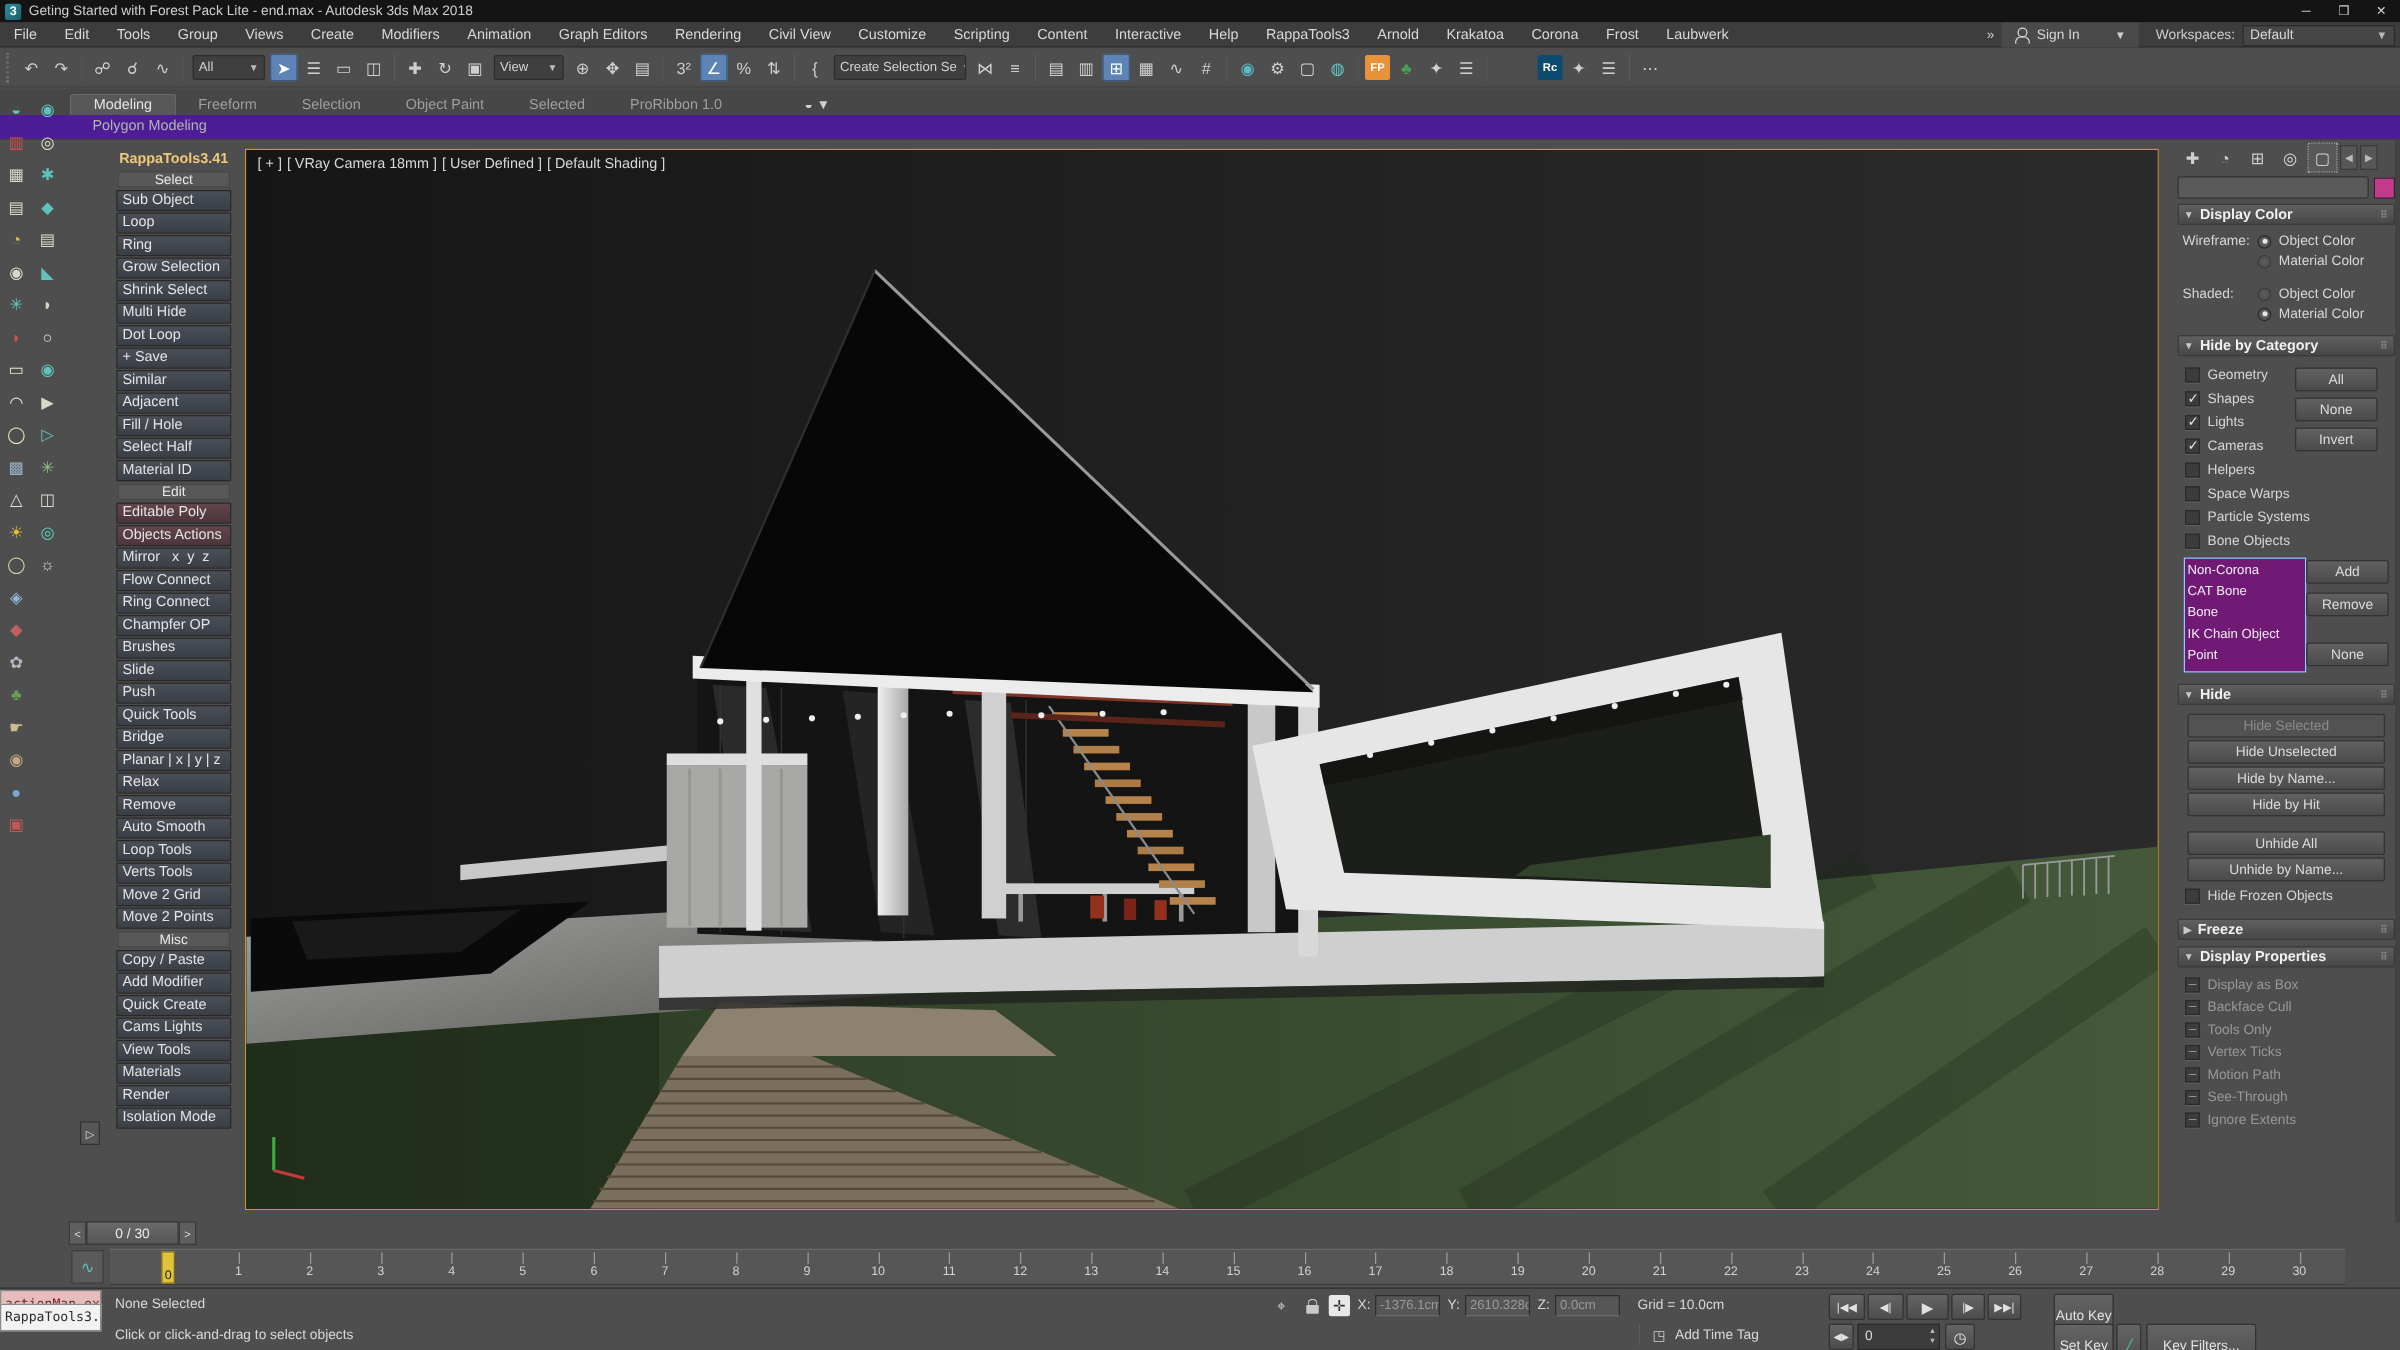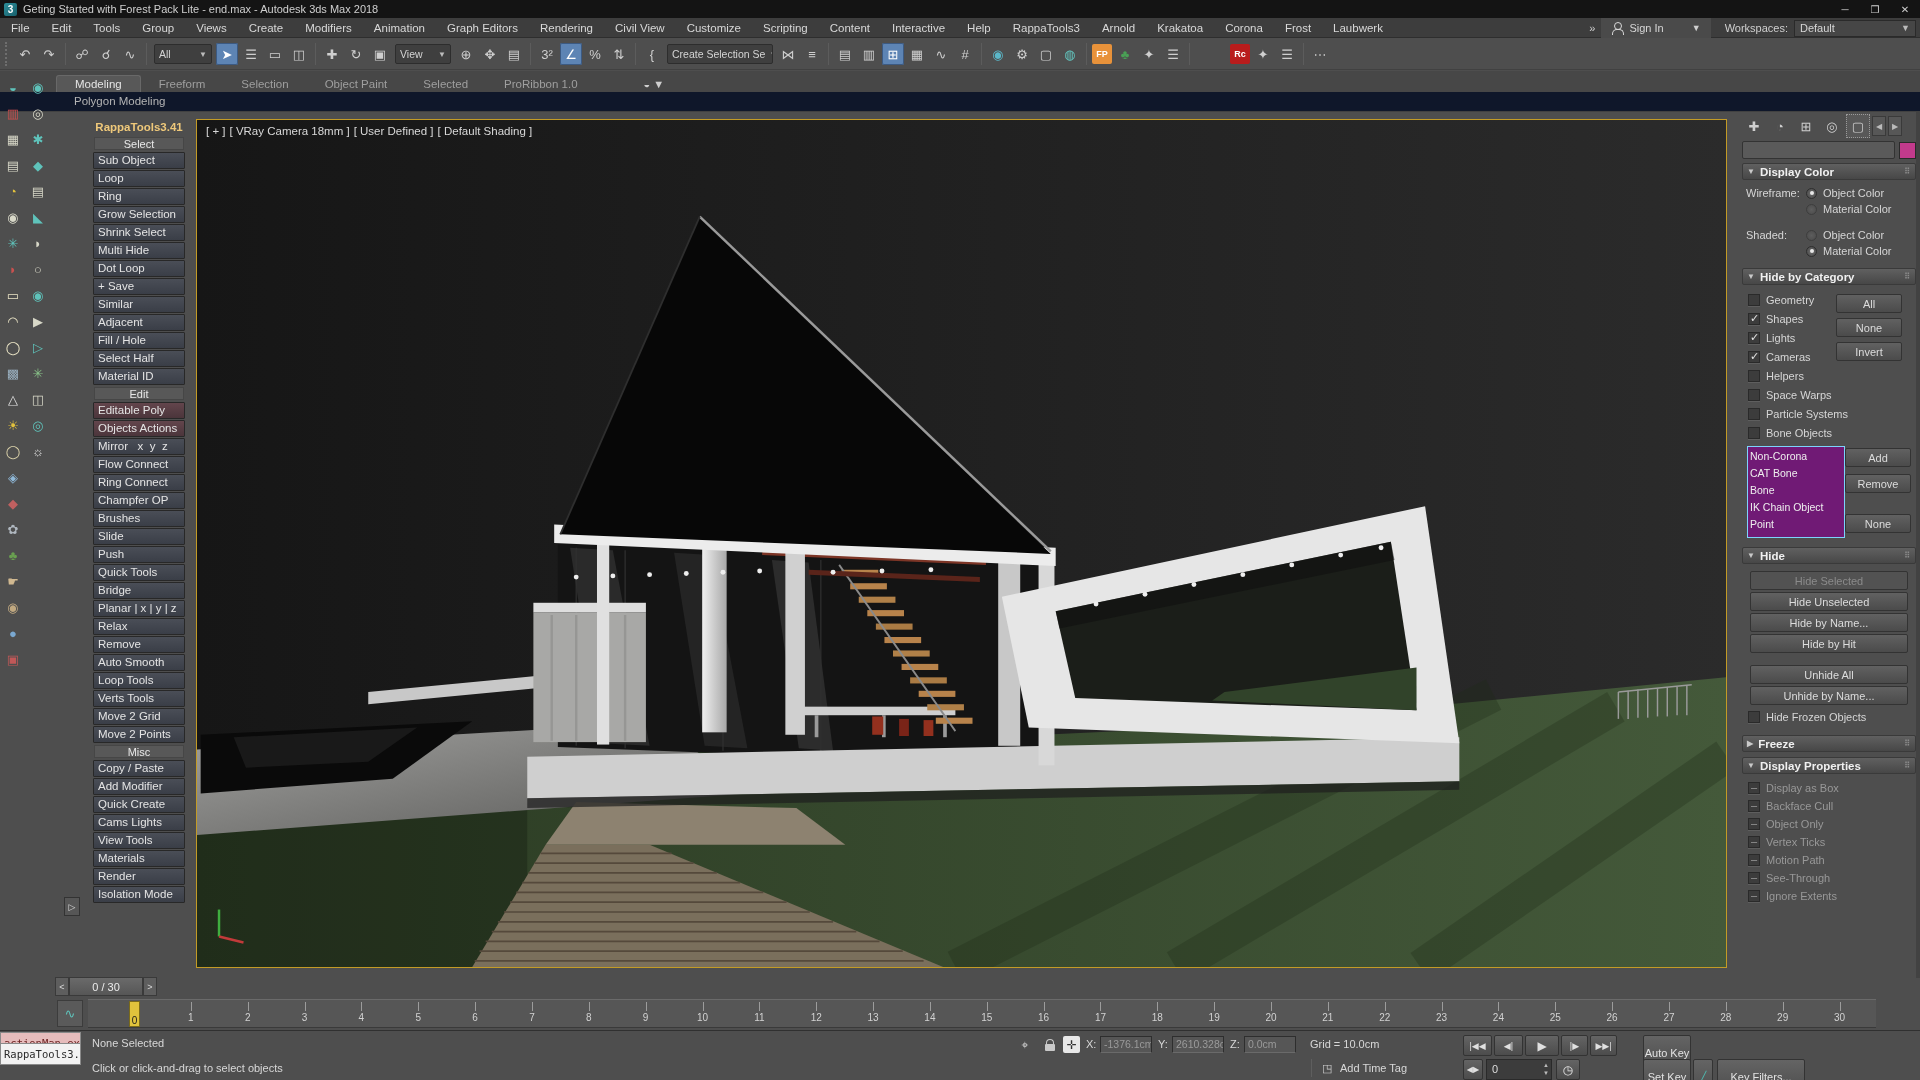--- a/index.html
+++ b/index.html
@@ -50,21 +50,21 @@
            display:inline-flex; align-items:center; padding:0 4px; color:#d4d4d4; font-size:10.5px; overflow:hidden; white-space:nowrap; }
   .tb-dd b { margin-left:auto; padding-left:4px; font-size:8px; color:#bbb; font-weight:normal; }
 
   
   .ribbonrow { position:absolute; left:0; top:71px; width:1920px; height:21px; background:#474747;
                display:flex; align-items:flex-end; padding-left:56px; }
   .rtab { padding:2px 18px; font-size:11.5px; color:#9f9f9f; }
   .rtab.active { background:#585858; color:#e4e4e4; border:1px solid #686868; border-bottom:none;
                  border-radius:3px 3px 0 0; }
   .ribbon-cfg { margin-left:48px; color:#cfcfcf; font-size:11px; display:flex; align-items:center; gap:3px; padding-bottom:2px;}
-  .subtabrow { position:absolute; left:0; top:92px; width:1920px; height:20px; background:#0f172a;
+  .subtabrow { position:absolute; left:0; top:92px; width:1920px; height:20px; background:#4c1d95;
                border-bottom:1px solid #414141; }
   .subtab { position:absolute; left:74px; top:3px; font-size:11.5px; color:#b4b4b4; }
 
   
   .lcol { position:absolute; width:24px; display:flex; flex-direction:column; align-items:center; }
   #lcol1 { left:1px; top:74px; } #lcol2 { left:26px; top:74px; }
   .licon { width:20px; height:20px; margin:3px 0; display:flex; align-items:center; justify-content:center;
            font-size:13px; }
 
   
@@ -277,21 +277,21 @@
       <span class="tb-btn" style="color: rgb(91, 184, 201);">◉</span>
       <span class="tb-btn">⚙</span>
       <span class="tb-btn">▢</span>
       <span class="tb-btn" style="color: rgb(99, 199, 192);">◍</span>
       <span class="tb-sep"></span>
       <span class="tb-btn badge" style="background: rgb(232, 146, 58);">FP</span>
       <span class="tb-btn" style="color: rgb(74, 160, 85);">♣</span>
       <span class="tb-btn">✦</span>
       <span class="tb-btn">☰</span>
       <span class="tb-sep"></span>
-      <span class="tb-btn badge" style="background: #b91c1c; margin-left: 36px;">Rc</span>
+      <span class="tb-btn badge" style="background: #0c4a6e; margin-left: 36px;">Rc</span>
       <span class="tb-btn">✦</span>
       <span class="tb-btn">☰</span>
       <span class="tb-sep"></span>
       <span class="tb-btn">⋯</span>
     </div>
 
   <div class="ribbonrow" id="ribbon-tabs">
       <span class="rtab active">Modeling</span>
       <span class="rtab">Freeform</span>
       <span class="rtab">Selection</span>
@@ -702,21 +702,21 @@
           <div class="cbrow" style="height: 18px;">
             <span class="cb dash"></span>
             <span class="cblabel dim">Display as Box</span>
           </div>
           <div class="cbrow" style="height: 18px;">
             <span class="cb dash"></span>
             <span class="cblabel dim">Backface Cull</span>
           </div>
           <div class="cbrow" style="height: 18px;">
             <span class="cb dash"></span>
-            <span class="cblabel dim">Object Only</span>
+            <span class="cblabel dim">Tools Only</span>
           </div>
           <div class="cbrow" style="height: 18px;">
             <span class="cb dash"></span>
             <span class="cblabel dim">Vertex Ticks</span>
           </div>
           <div class="cbrow" style="height: 18px;">
             <span class="cb dash"></span>
             <span class="cblabel dim">Motion Path</span>
           </div>
           <div class="cbrow" style="height: 18px;">

